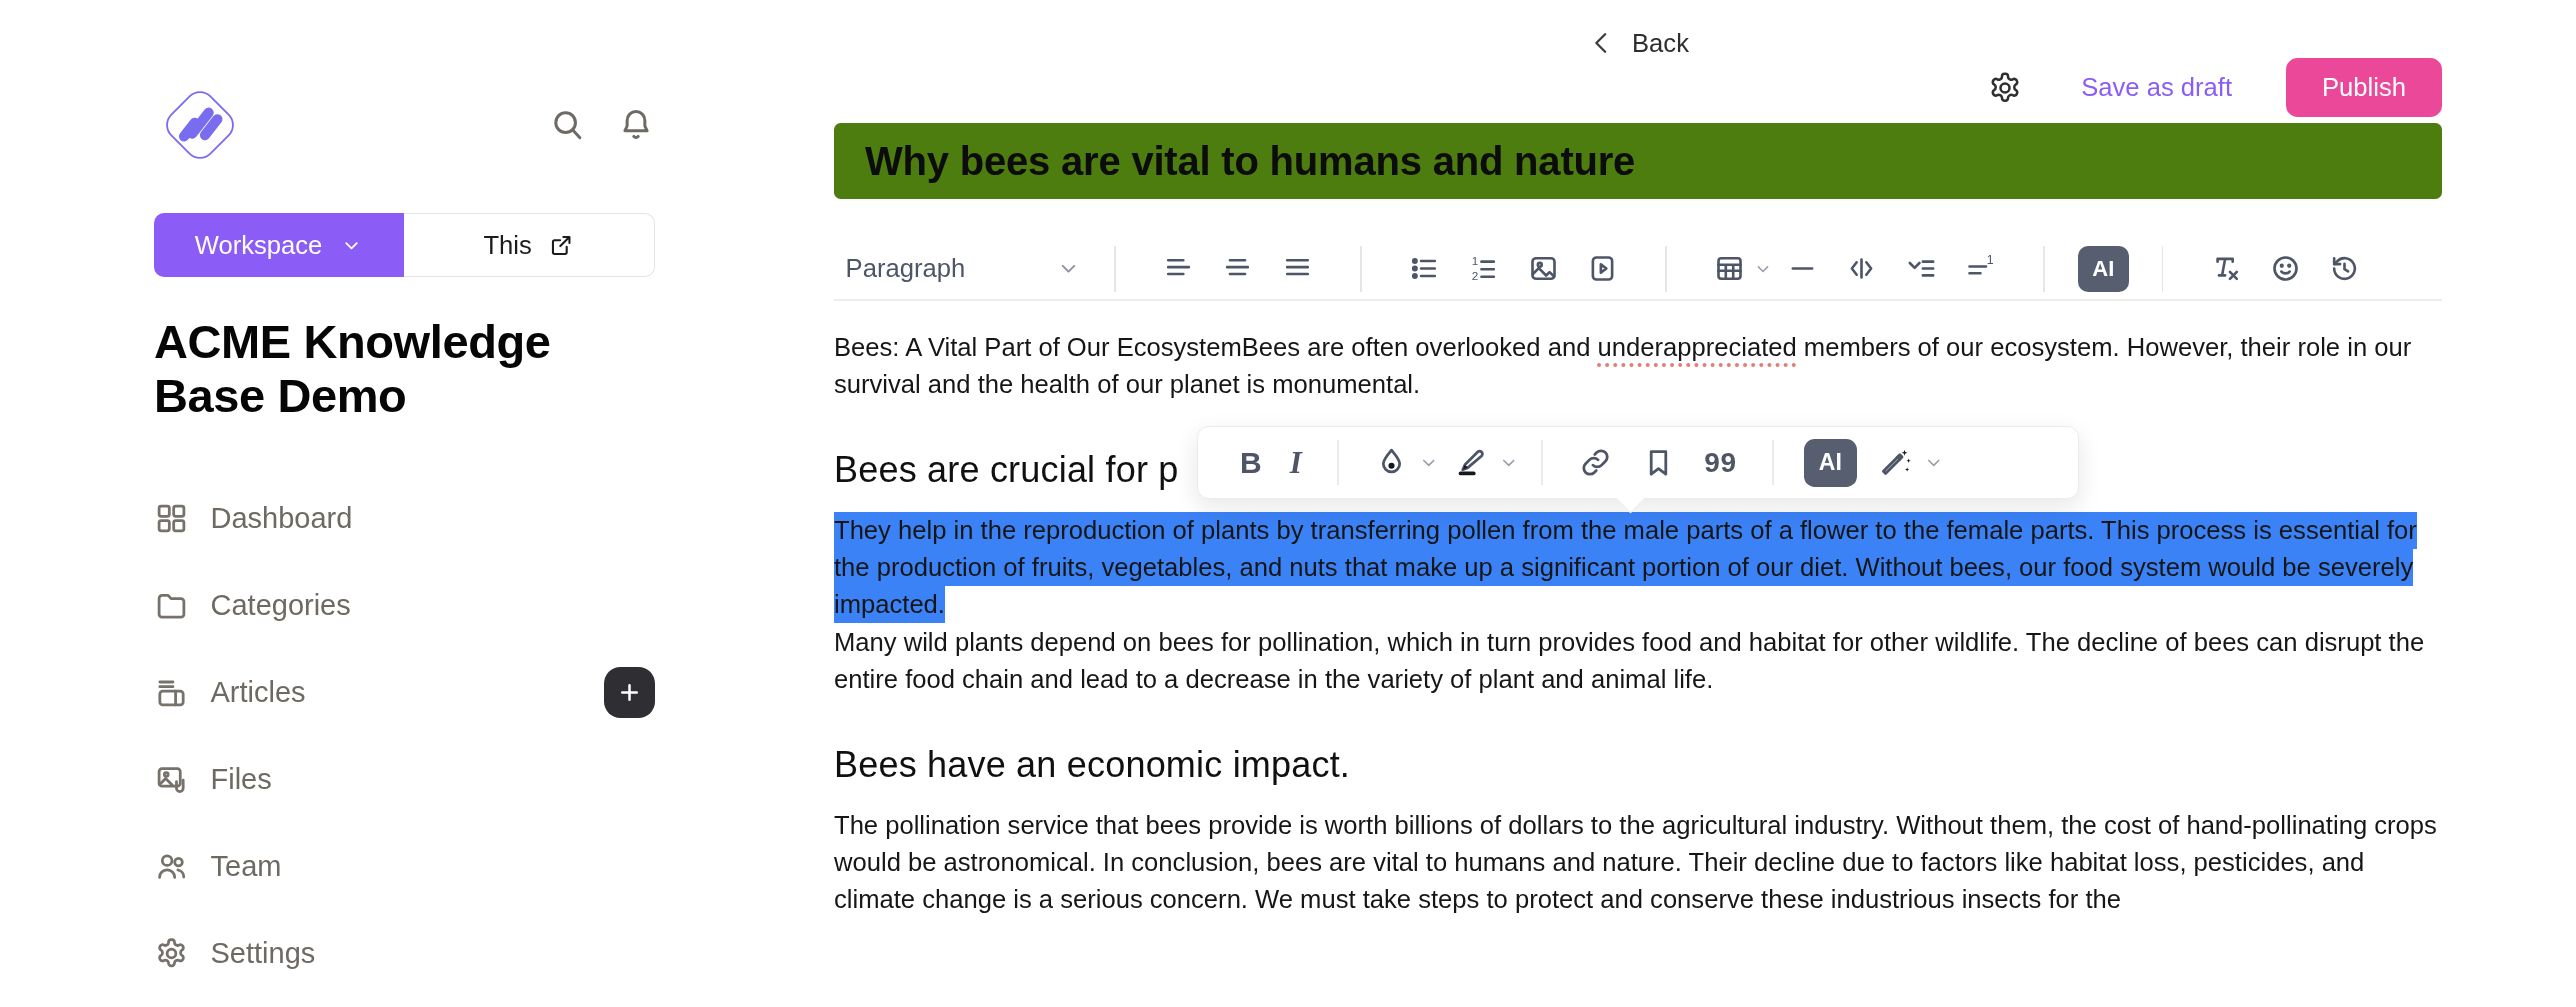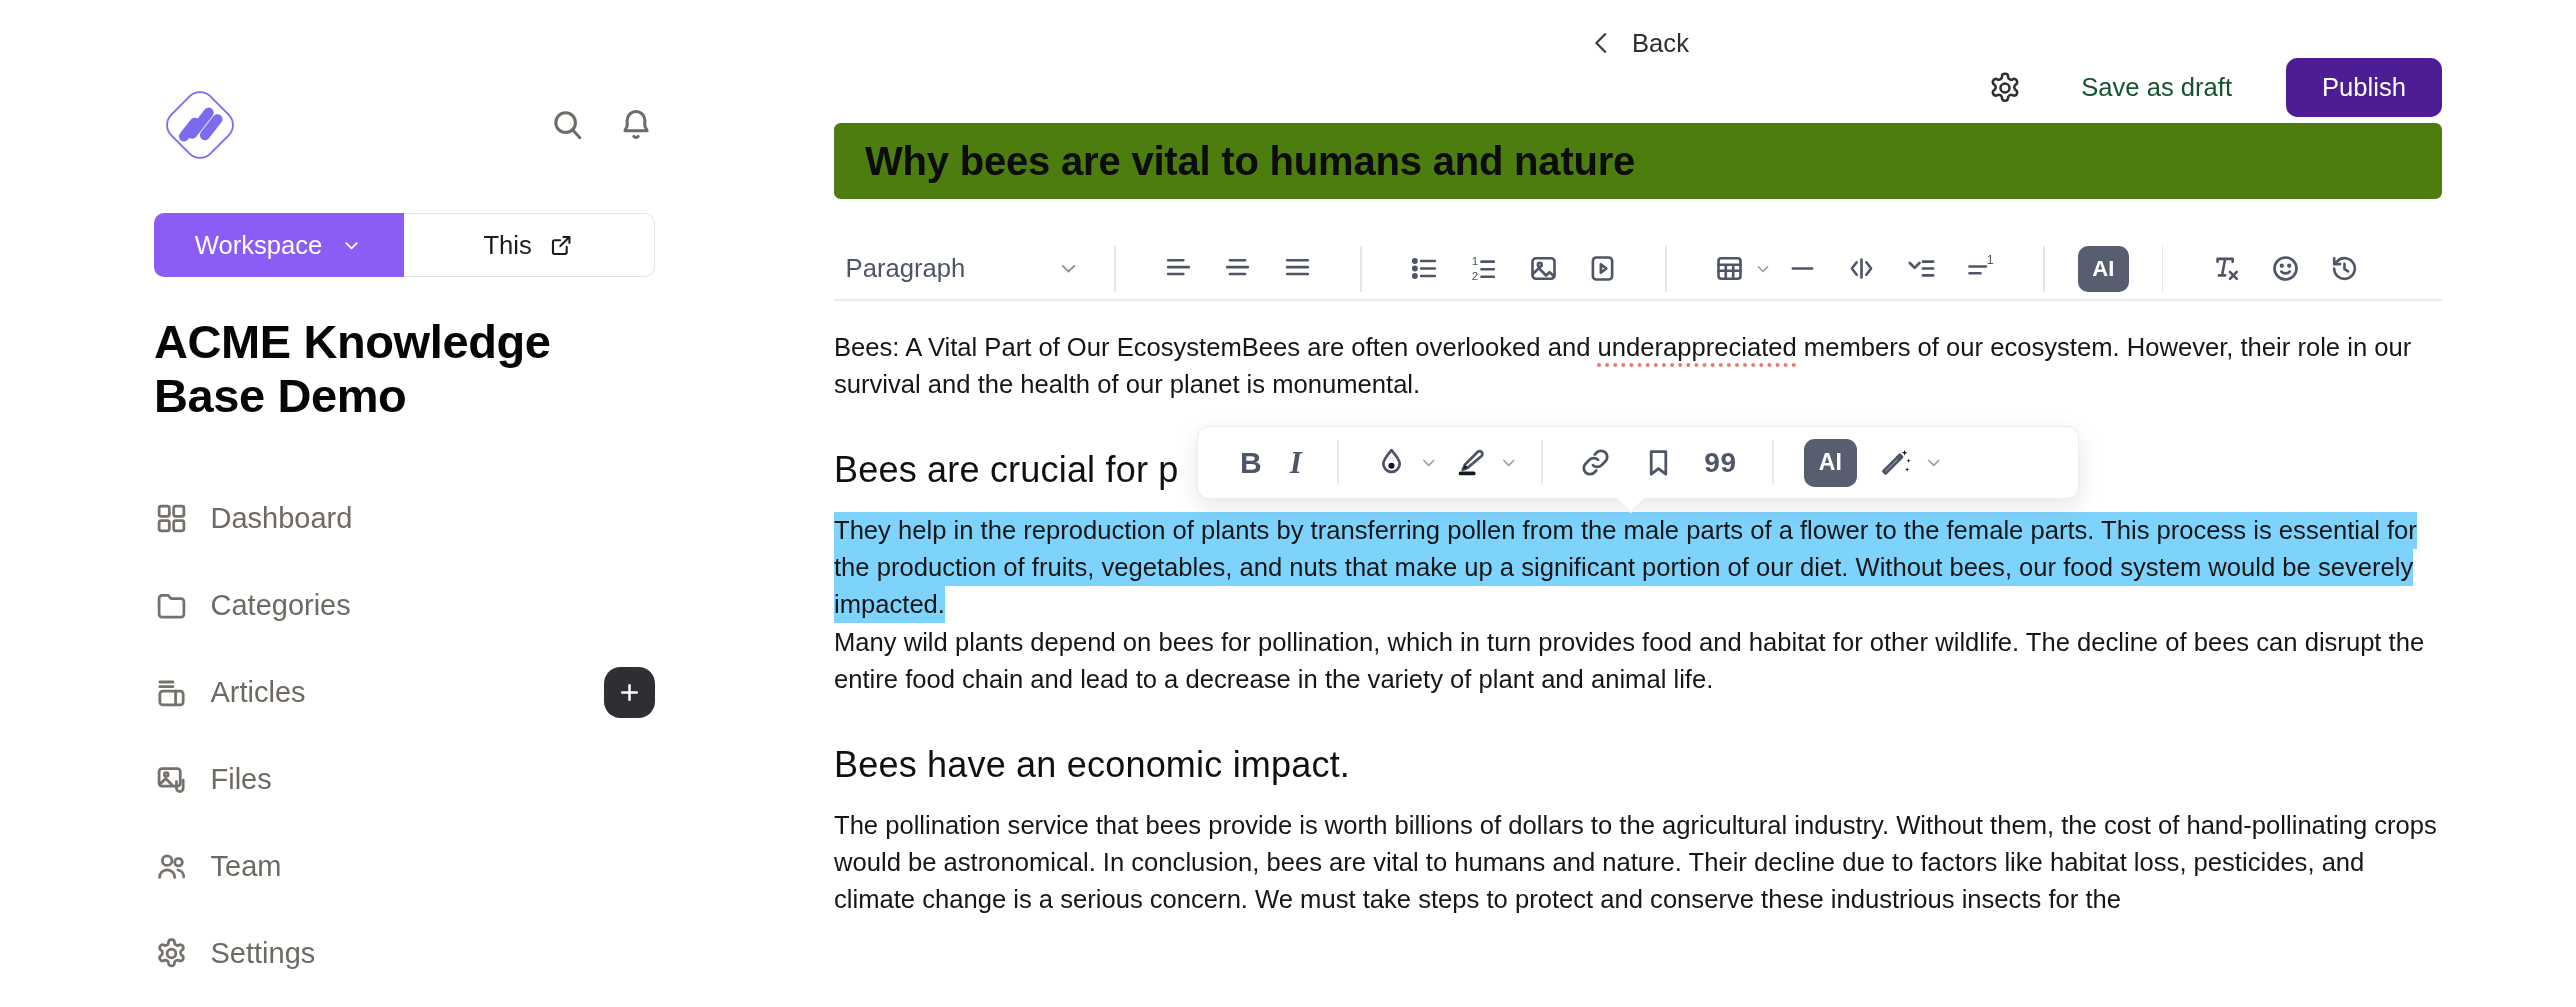--- a/index.html
+++ b/index.html
@@ -36,22 +36,22 @@
 
   
   .main { flex: 1; padding: 0 134px 0 83px; position: relative; }
   .topbar { display: flex; align-items: center; height: 59px; margin-top: 28px; flex-direction: column; }
   .back { display: flex; align-items: center; gap: 15px; cursor: pointer; }
   .back svg { width: 30px; height: 30px; stroke: #3c3c3c; }
   .back-label { font-size: 25.6px; color: #2e2e2e; }
   .topbar-right { margin-left: auto; display: flex; align-items: center; }
   .gear-btn { cursor: pointer; display: flex; }
   .gear-btn svg { width: 36px; height: 36px; stroke: #2f2f2f; stroke-width: 1.7; }
-  .save-draft { font-size: 25.6px; color: #14532d; margin: 0 54px 0 58px; cursor: pointer; }
-  .publish-btn { background: #4c1d95; color: #fff; font-size: 25.6px; border: none; height: 59px;
+  .save-draft { font-size: 25.6px; color: #8b5cf6; margin: 0 54px 0 58px; cursor: pointer; }
+  .publish-btn { background: #ec4899; color: #fff; font-size: 25.6px; border: none; height: 59px;
                  padding: 0 36px; border-radius: 11.6px; cursor: pointer; font-family: inherit; }
 
   .title-box { margin-top: 36px; height: 76px; background: #4d7c0f; border-radius: 6.6px;
                display: flex; align-items: center; padding: 0 31px; }
   .title-text { font-size: 40px; font-weight: 700; color: #0c0c0c; letter-spacing: -0.2px; }
 
   .fmt-toolbar { margin-top: 46px; height: 56px; display: flex; align-items: center; border-bottom: 2.5px solid #ececec; padding-bottom: 6.6px; }
   .fmt-toolbar .tb-btn { display: flex; align-items: center; justify-content: center; cursor: pointer; padding: 0 13.2px; }
   .fmt-toolbar svg { width: 33px; height: 33px; stroke: #4d5566; }
   .block-type { display: flex; align-items: center; gap: 91px; cursor: pointer; padding-left: 11.6px; }
@@ -61,21 +61,21 @@
   .tb-chev { display: flex; margin-left: -6.6px; cursor: pointer; }
   .tb-chev svg { width: 20px; height: 20px; stroke: #9aa0ab; }
   .ai-badge { width: 51px; height: 46px; background: #565e70; border-radius: 10px; color: #fff;
               font-size: 22px; font-weight: 700; display: flex; align-items: center; justify-content: center; cursor: pointer; }
 
   
   .editor { position: relative; padding-top: 28px; }
   .editor p { font-size: 25.6px; line-height: 37px; color: #161616; }
   .editor h2 { font-size: 36px; line-height: 43px; font-weight: 400; color: #101010; margin: 45px 0 21.5px; letter-spacing: 0.2px; }
   .misspell { text-decoration: underline dotted #e57d72; text-decoration-thickness: 4.1px; text-underline-offset: 7.4px; }
-  .selection { background: #7dd3fc; padding: 4.1px 0; }
+  .selection { background: #3b82f6; padding: 4.1px 0; }
 
   
   .bubble { position: absolute; top: 125px; left: 363px; width: 882px; height: 73px;
             background: #fff; border: 1.7px solid #ebebeb; border-radius: 11.6px;
             box-shadow: 0 8.3px 25px rgba(20,20,40,.10); display: flex; align-items: center; z-index: 5; padding: 0 28px; }
   .bubble::after { content: ""; position: absolute; left: 48%; bottom: -10.7px; width: 20px; height: 20px;
                    background: #fff; border-right: 1.7px solid #ebebeb; border-bottom: 1.7px solid #ebebeb;
                    transform: rotate(45deg); }
   .bb-btn { display: flex; align-items: center; justify-content: center; padding: 0 14px; cursor: pointer; }
   .bb-btn svg { width: 35px; height: 35px; stroke: #4d5566; }

